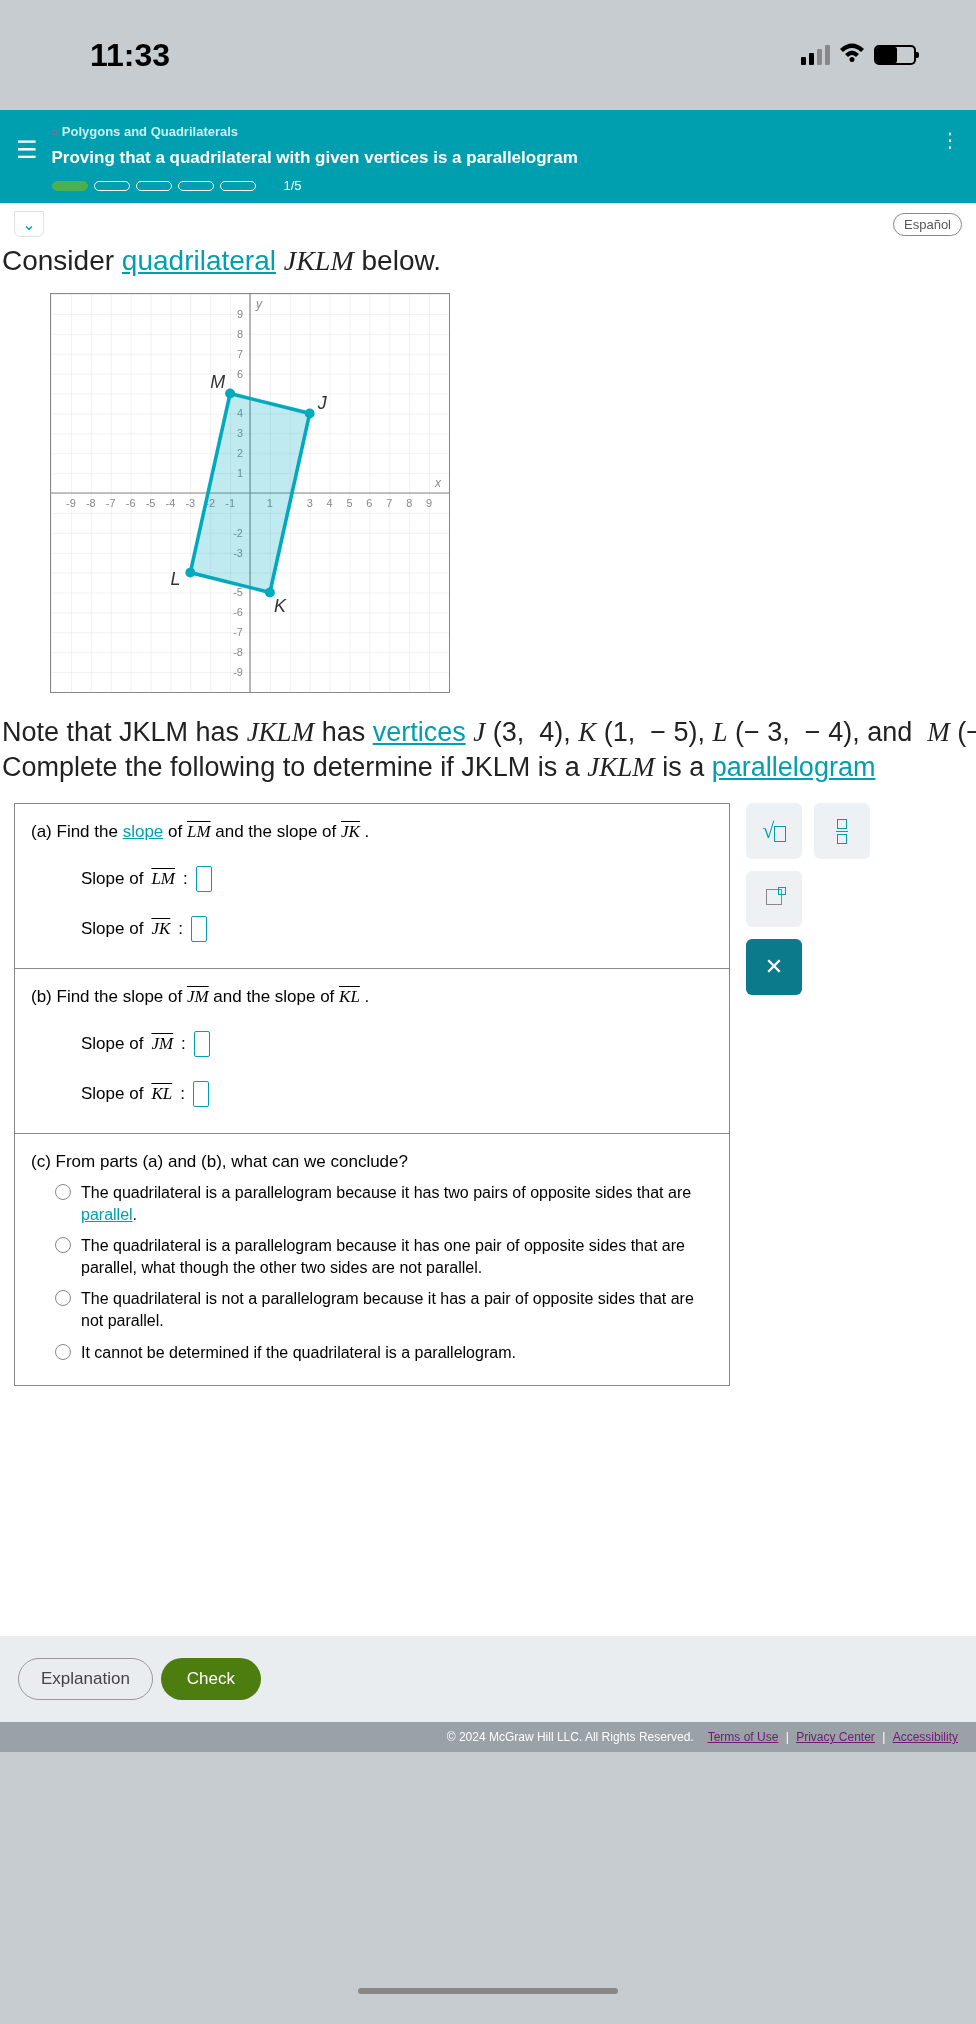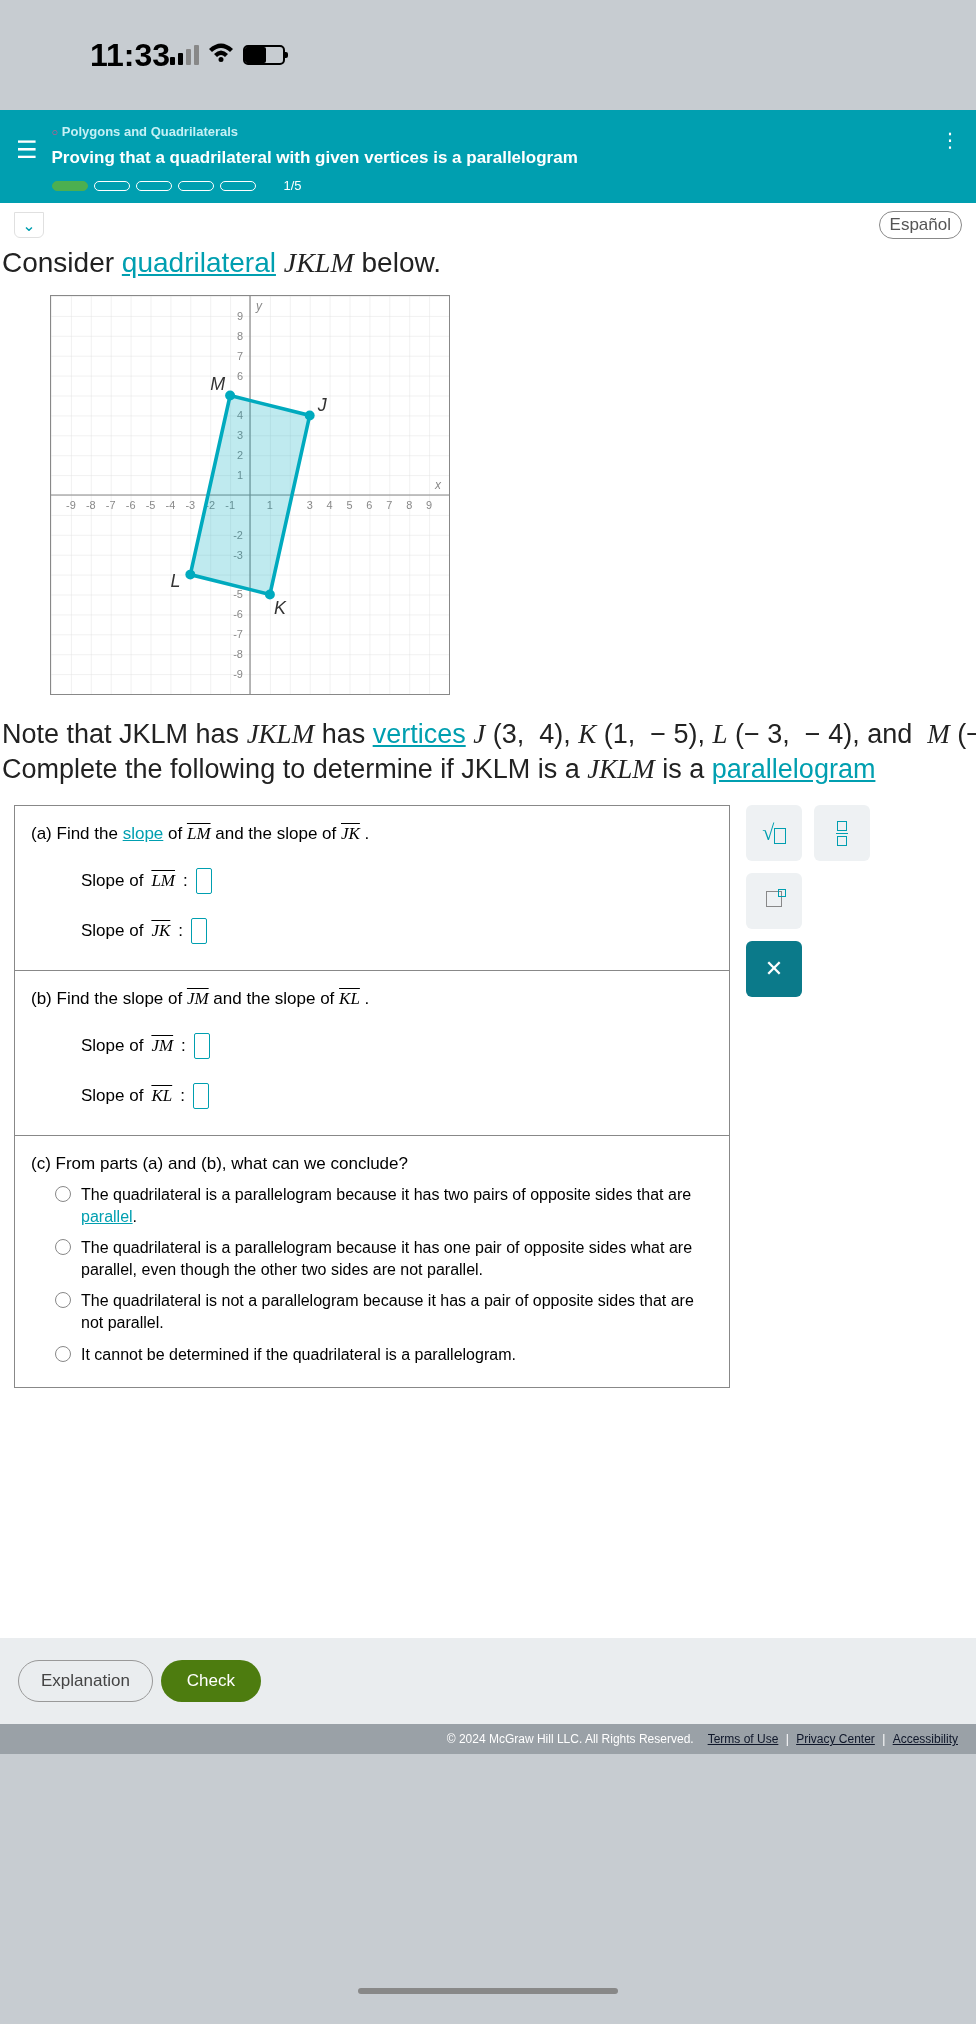--- a/index.html
+++ b/index.html
@@ -1,17 +1,17 @@
 <!DOCTYPE html>
 <html><head>
 <meta charset="utf-8">
 <style>
 *{box-sizing:border-box;margin:0;padding:0;font-family:Arial,Helvetica,sans-serif}
 body{width:976px;height:2024px;background:#c7ccd1;overflow:hidden}
-.status-bar{display:flex;align-items:center;padding:30px 60px 30px 90px;height:110px}
+.status-bar{display:flex;justify-content:space-between;align-items:center;padding:30px 60px 30px 90px;height:110px}
 .time{font-size:32px;font-weight:700}
 .status-icons{display:flex;gap:8px;align-items:center}
 .signal{display:flex;align-items:flex-end;gap:3px}
 .signal span{width:5px;background:#000;border-radius:1px}
 .signal .b1{height:8px}.signal .b2{height:12px}.signal .b3{height:16px;background:#888}.signal .b4{height:20px;background:#888}
 .wifi-icon{font-size:26px;font-weight:bold}
 .battery{width:42px;height:20px;border:2px solid #000;border-radius:5px;position:relative}
 .battery::after{content:'';position:absolute;right:-5px;top:5px;width:3px;height:6px;background:#000;border-radius:0 2px 2px 0}
 .battery-fill{width:55%;height:100%;background:#000;border-radius:2px}
 .header{background:#009fb0;color:#fff;padding:14px 16px 10px 16px;display:flex;align-items:flex-start;gap:14px}
@@ -21,21 +21,21 @@
 .breadcrumb-dot{color:#ff4081;font-size:11px}
 .page-title{font-size:17px;font-weight:600;margin-top:9px}
 .progress-row{display:flex;align-items:center;gap:6px;margin-top:10px}
 .prog-seg{width:36px;height:10px;border:1.5px solid #fff;border-radius:5px}
 .prog-seg.filled{background:#4caf50;border-color:#4caf50}
 .prog-label{font-size:13px;margin-left:22px}
 .more-icon{font-size:20px;padding-top:4px}
 .content{background:#fff;min-height:1200px;padding:0}
 .top-row{display:flex;justify-content:space-between;align-items:center;padding:8px 14px}
 .chevron-down{width:30px;height:26px;background:#fff;border:1.5px solid #e0e0e0;border-radius:0 0 6px 6px;display:flex;align-items:center;justify-content:center;color:#009fb0;font-size:16px}
-.espanol{border:1.5px solid #888;border-radius:14px;padding:3px 10px;font-size:17px;color:#555}
+.espanol{border:1.5px solid #888;border-radius:14px;padding:3px 10px;font-size:13px;color:#555}
 .question-text{font-size:28px;padding:0 14px 10px 2px;color:#222}
 .term-link{color:#009fb0;text-decoration:underline}
 .ital{font-style:italic;font-family:'Times New Roman',serif}
 .graph-wrap{margin:6px 0 10px 50px}
 .note-text{font-size:27px;padding:10px 0 4px 2px;color:#222;white-space:nowrap}
 .note-text2{font-size:27px;padding:0 0 20px 2px;color:#222;white-space:nowrap}
 .work-area{display:flex;gap:16px;padding:0 14px}
 .question-box{border:1px solid #888;width:716px}
 .part{border-bottom:1px solid #888;padding:18px 16px}
 .part:last-child{border-bottom:none}
@@ -53,21 +53,21 @@
 .frac{display:flex;flex-direction:column;align-items:center;font-size:10px;gap:2px}
 .frac span{width:10px;height:10px;border:1px solid #009fb0}
 .frac-line{width:12px;height:1px;background:#009fb0}
 .sup-ico{position:relative;font-size:18px}
 .sup-ico .base{width:16px;height:16px;border:1.5px solid #888;display:inline-block}
 .sup-ico .sup{width:8px;height:8px;border:1px solid #009fb0;position:absolute;top:-2px;right:-4px}
 .action-bar{background:#eaedef;padding:22px 18px;display:flex;gap:8px;margin-top:250px}
 .btn-outline{border:1.5px solid #999;border-radius:22px;padding:10px 22px;font-size:17px;color:#444;background:#eaedef}
 .btn-primary{background:#4d7c0f;color:#fff;border:none;border-radius:22px;padding:10px 26px;font-size:17px}
 .footer{background:#9aa1a7;color:#fff;font-size:12px;padding:8px 14px;text-align:right}
-.footer a{color:#0f172a;text-decoration:underline;margin:0 4px}
+.footer a{color:#701a75;text-decoration:underline;margin:0 4px}
 .scroll-hint{position:absolute;bottom:30px;left:50%;transform:translateX(-50%);width:260px;height:6px;background:#888;border-radius:3px}
 </style>
 </head>
 <body>
 
 <div class="status-bar">
   <div class="time">11:33</div>
   <div class="status-icons">
     <div class="signal">
         <span class="b1"></span>
@@ -212,21 +212,21 @@
       </div>
 
       <div class="part">
         <div class="part-label">(c)  From parts (a) and (b), what can we conclude?</div>
         <div class="radio-row">
             <span class="radio"></span>
             <span><span>The quadrilateral is a parallelogram because it has two pairs of opposite sides that are </span><span class="term-link">parallel</span>.</span>
           </div>
         <div class="radio-row">
             <span class="radio"></span>
-            <span>The quadrilateral is a parallelogram because it has one pair of opposite sides what are parallel, even though the other two sides are not parallel.</span>
+            <span>The quadrilateral is a parallelogram because it has one pair of opposite sides that are parallel, what though the other two sides are not parallel.</span>
           </div>
         <div class="radio-row">
             <span class="radio"></span>
             <span>The quadrilateral is not a parallelogram because it has a pair of opposite sides that are not parallel.</span>
           </div>
         <div class="radio-row">
             <span class="radio"></span>
             <span>It cannot be determined if the quadrilateral is a parallelogram.</span>
           </div>
       </div>

